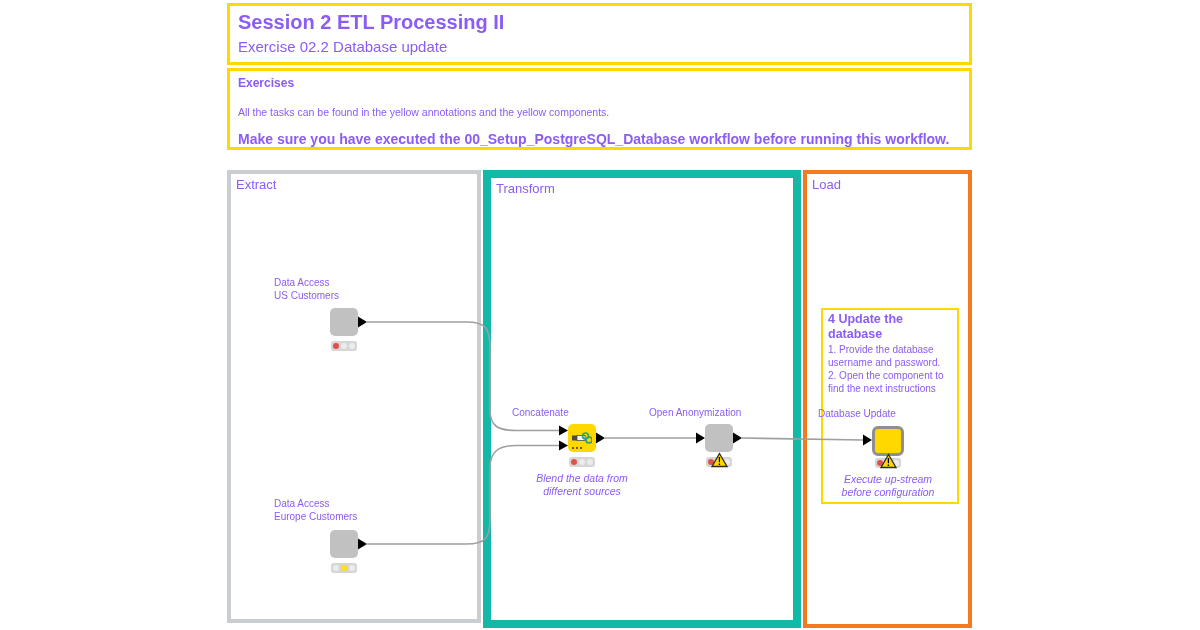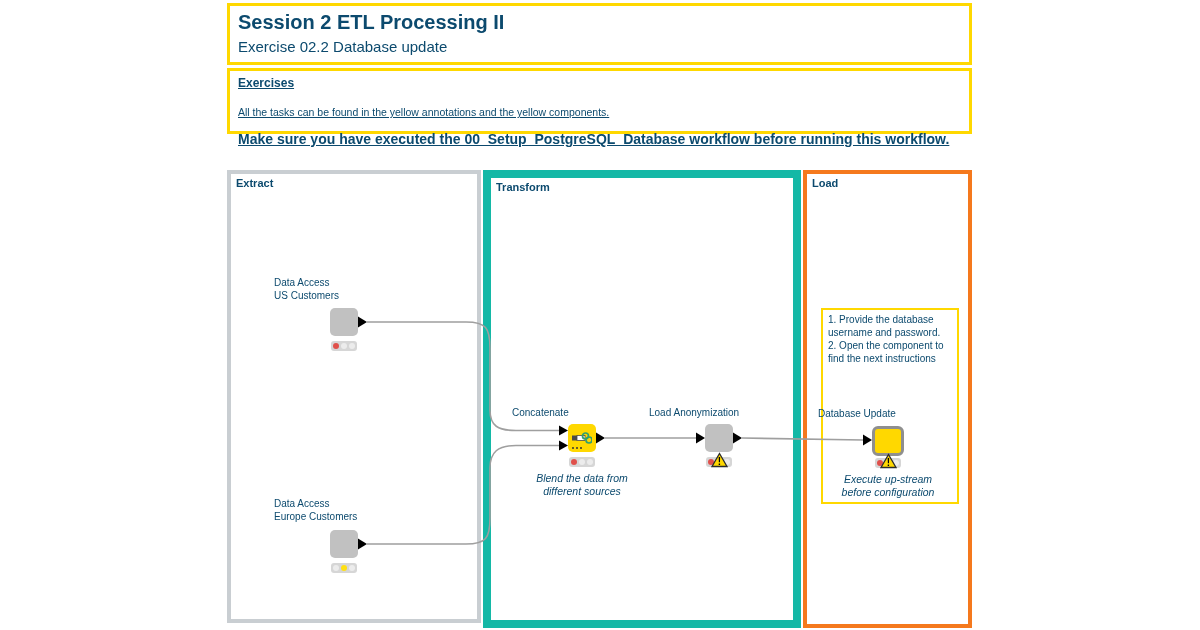--- a/index.html
+++ b/index.html
@@ -1,31 +1,31 @@
 <!DOCTYPE html>
 <html><head>
 <meta charset="utf-8">
 <style>
   html,body{margin:0;padding:0;background:#fff;}
   .canvas{position:relative;width:1200px;height:630px;background:#fff;overflow:hidden;
-          font-family:"Liberation Sans", sans-serif;color:#0c4a6e;}
+          font-family:"Liberation Sans", sans-serif;color:#8b5cf6;}
 
   
   .ybox{position:absolute;box-sizing:border-box;border:3px solid #ffd800;background:#fff;}
   .title-box{left:227px;top:3px;width:745px;height:62px;padding:4px 8px;}
   .title-box h1{margin:0;font-size:20px;line-height:25px;font-weight:bold;}
   .title-box h2{margin:2px 0 0 0;font-size:15px;line-height:19px;font-weight:normal;}
-  .ex-box{left:227px;top:68px;width:745px;height:66px;padding:5px 8px;text-decoration:underline;}
+  .ex-box{left:227px;top:68px;width:745px;height:82px;padding:5px 8px;}
   .ex-box h3{margin:0;font-size:12px;line-height:15px;font-weight:bold;}
   .ex-body{margin-top:15px;font-size:10.5px;line-height:13px;}
   .ex-note{margin-top:14px;font-size:14px;line-height:13px;font-weight:bold;}
 
   
   .panel{position:absolute;box-sizing:border-box;background:#fff;z-index:1;}
-  .panel .ptitle{font-size:11px;font-weight:bold;padding:3px 5px;}
+  .panel .ptitle{font-size:13px;font-weight:normal;padding:3px 5px;}
   .p-extract{left:227px;top:170px;width:254px;height:453px;border:4px solid #c9ced2;}
   .p-transform{left:483px;top:170px;width:318px;height:458px;border:8px solid #14b8a6;}
   .p-load{left:803px;top:170px;width:169px;height:458px;border:4px solid #f5791d;}
 
   
   .ann{position:absolute;left:821px;top:308px;width:138px;height:196px;box-sizing:border-box;
        border:2.5px solid #ffd800;background:#fff;padding:2px 5px;z-index:2;}
   .ann .atitle{font-size:12.5px;line-height:15px;font-weight:bold;white-space:pre-line;}
   .ann .abody{margin-top:1px;font-size:10px;line-height:13px;white-space:pre-line;}
 
@@ -75,20 +75,22 @@
     <div class="ptitle">Extract</div>
   </div>
   <div class="panel p-transform">
     <div class="ptitle">Transform</div>
   </div>
   <div class="panel p-load">
     <div class="ptitle">Load</div>
   </div>
 
   <div class="ann">
+    <div class="atitle">4 Update the
+database</div>
     <div class="abody">1. Provide the database
 username and password.
 2. Open the component to
 find the next instructions</div>
   </div>
 
   <svg class="overlay" width="1200" height="630">
     <g stroke="#9f9f9f" stroke-width="1.6" fill="none">
       <path d="M367,322 H466 C486,322 490,328 490,348 V410 C490,426 498,430.5 516,430.5 H559"></path>
       <path d="M367,544 H466 C486,544 490,538 490,518 V468 C490,452 498,445.5 516,445.5 H559"></path>
@@ -140,21 +142,21 @@
       </span>
   </div>
   <div class="tl" style="left:569px;top:457px">
     <span class="dot red"></span>
     <span class="dot"></span>
     <span class="dot"></span>
   </div>
   <div class="ncap" style="left:512px;top:472px">Blend the data from
 different sources</div>
 
-  <div class="nlabel" style="left:649px;top:406px">Load Anonymization</div>
+  <div class="nlabel" style="left:649px;top:406px">Open Anonymization</div>
   <div class="node gray" style="left:705px;top:424px"></div>
   <div class="tl" style="left:706px;top:457px">
     <span class="dot red"></span>
     <span class="dot"></span>
     <span class="dot"></span>
   </div>
   <svg class="warn" style="left:711px;top:452px" width="17" height="16">
     <path d="M8.5 1.5 L16 14.5 H1 Z" fill="#ffd800" stroke="#2b2b2b" stroke-width="1.3"></path>
     <text x="8.5" y="12.5" text-anchor="middle" font-size="10" font-weight="bold" fill="#000">!</text>
   </svg>

